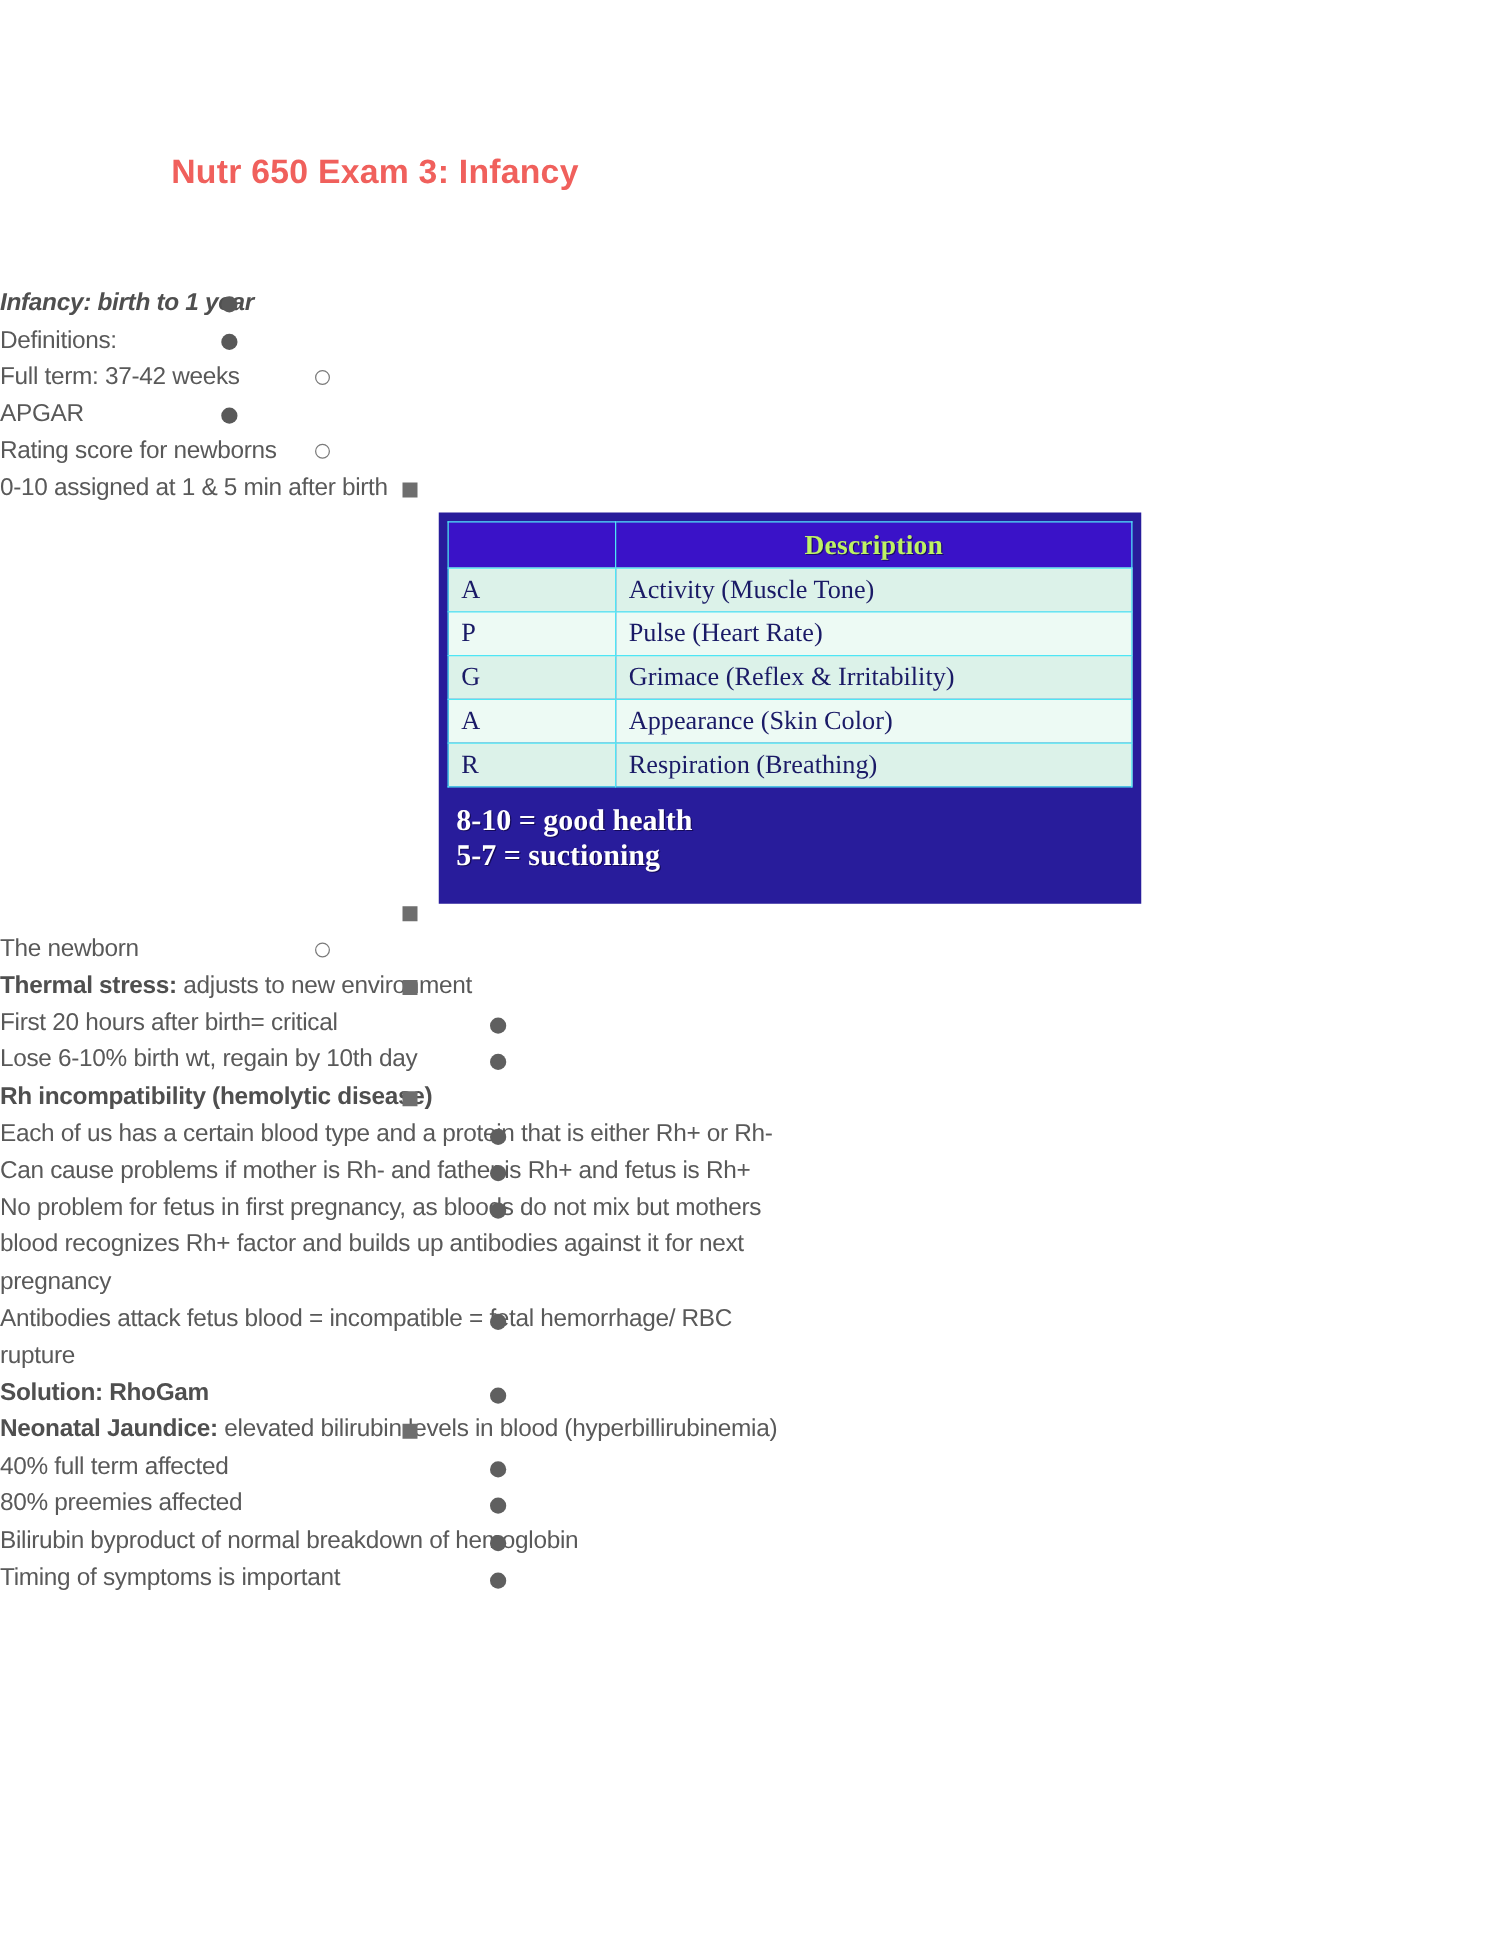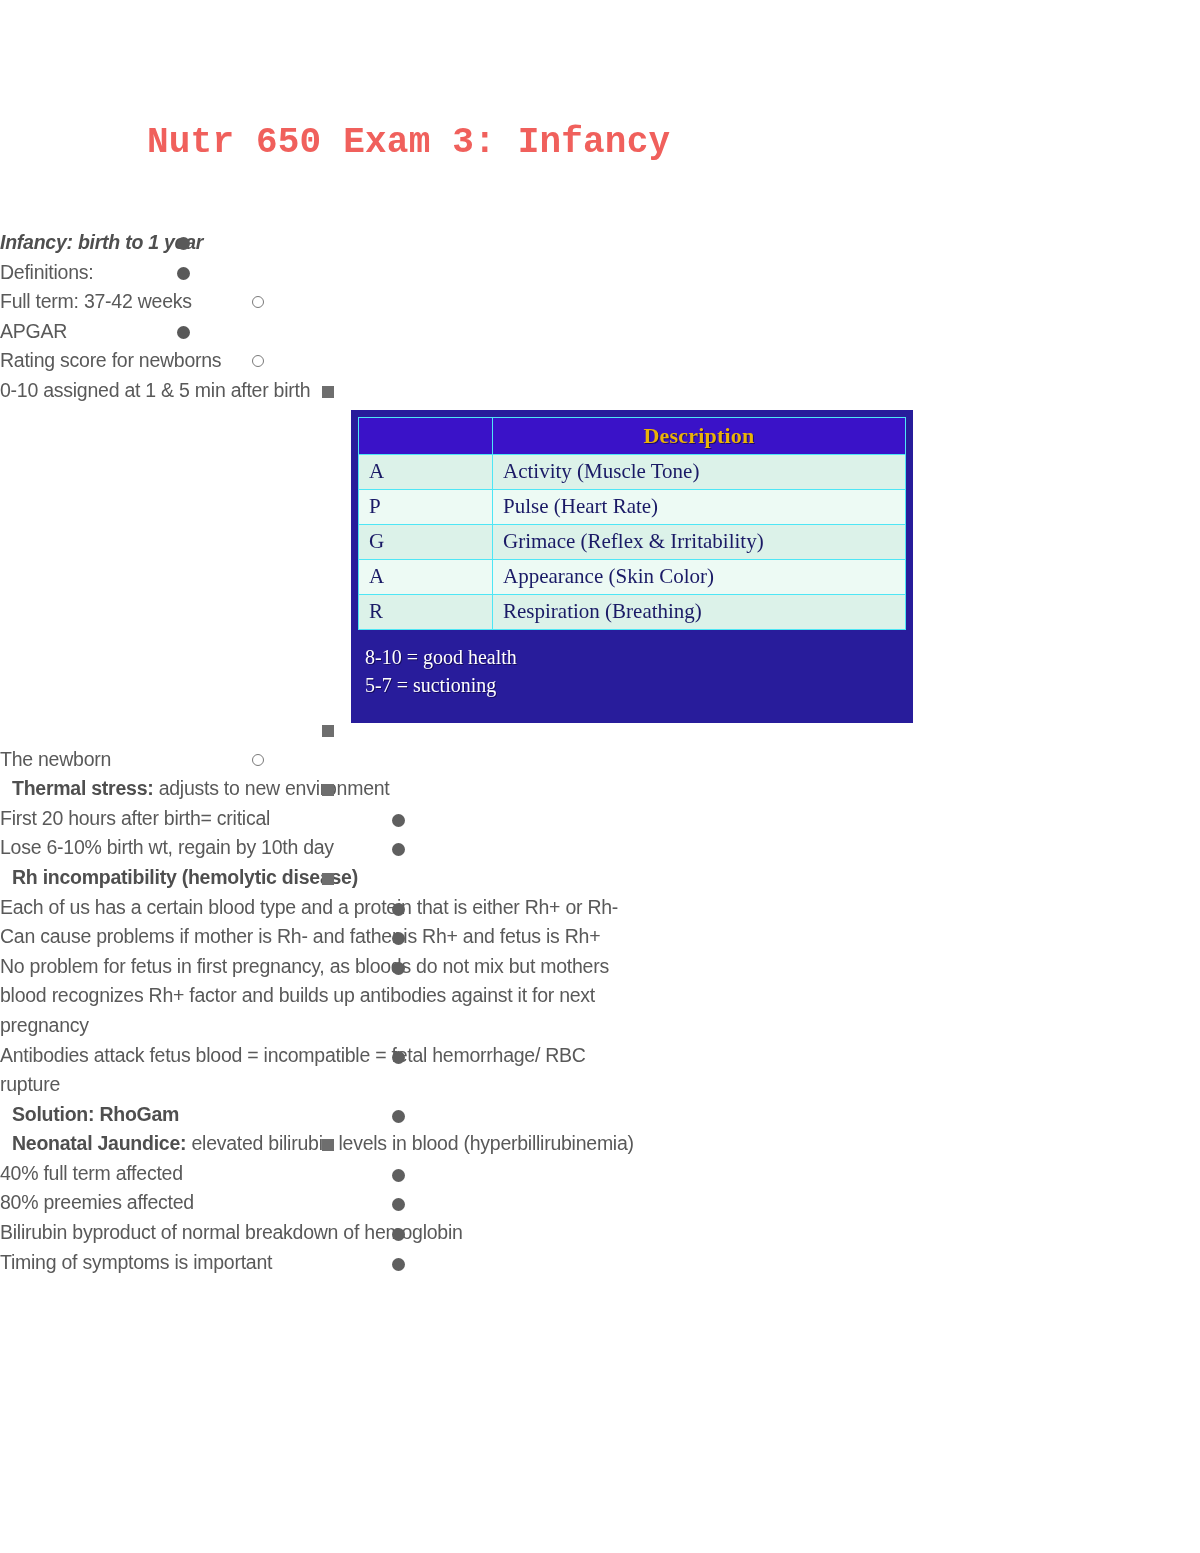--- a/index.html
+++ b/index.html
@@ -21,24 +21,24 @@
     width: 1200px;
     height: 1553px;
     box-sizing: border-box;
     padding: 0;
     overflow: hidden;
   }
 
   
   .doc-title {
     position: absolute;
-    left: 147px;
+    left: 137px;
     top: 122px;
-    font-family: Liberation Mono, monospace;
-    font-size: 36px;
+    font-family: Liberation Sans, sans-serif;
+    font-size: 27px;
     font-weight: 700;
     color: #F0605C;
     letter-spacing: 0.2px;
     white-space: nowrap;
   }
 
   
   .content {
     position: absolute;
     left: 0;
@@ -104,21 +104,21 @@
 
   .l2 { padding-left: 281px; }
   .l2 > .bullet { left: 252px; top: 9px; }
 
   .l3 { padding-left: 351px; }
   .l3 > .bullet { left: 322px; top: 10px; }
 
   .l4 { padding-left: 421px; }
   .l4 > .bullet { left: 392px; top: 10px; }
 
-  .b { font-weight: 700; color: #4f4f4f; padding-left: 12px; }
+  .b { font-weight: 700; color: #4f4f4f; }
   .bi { font-weight: 700; font-style: italic; color: #4f4f4f; }
 
   
   li.wrap { max-width: 1049px; }
   .l4.wrap { width: 627px; }
 
   
   .apgar-slide {
     position: relative;
     margin-left: 351px;
@@ -146,42 +146,42 @@
   }
   .apgar-table th.hcol-a,
   .apgar-table td.col-a {
     width: 133px;
   }
   .apgar-table thead th {
     background: #3A12C8;
     height: 36px;
   }
   .apgar-table thead th.hdr-desc {
-    color: #eab308;
+    color: #bef264;
     font-size: 22px;
     font-weight: 700;
     text-align: center;
     text-shadow: 1px 1px 0 #1b0a6e;
     letter-spacing: 0.2px;
   }
   .apgar-table tbody tr.even td { background: #DCF2E9; }
   .apgar-table tbody tr.odd  td { background: #EDFAF4; }
   .apgar-table tbody td {
     color: #1A1A66;
     font-size: 21px;
     padding-left: 10px;
   }
   .apgar-footer {
     position: absolute;
     left: 14px;
     top: 233px;
     color: #FFFFFF;
     font-family: "Liberation Serif", "DejaVu Serif", serif;
-    font-size: 20px;
-    font-weight: 400;
+    font-size: 24px;
+    font-weight: 700;
     line-height: 28px;
     text-shadow: 1px 1px 0 #150a5a;
   }
   .apgar-footer div { white-space: nowrap; }
 
   .after-slide-bullet {
     position: relative;
     height: 22px;
   }
   .after-slide-bullet > .bullet { left: 322px; top: 2px; }

